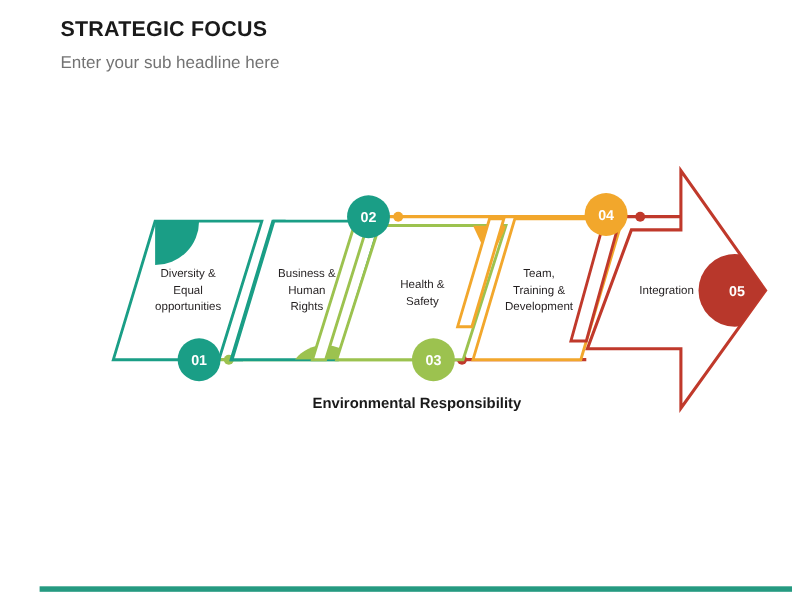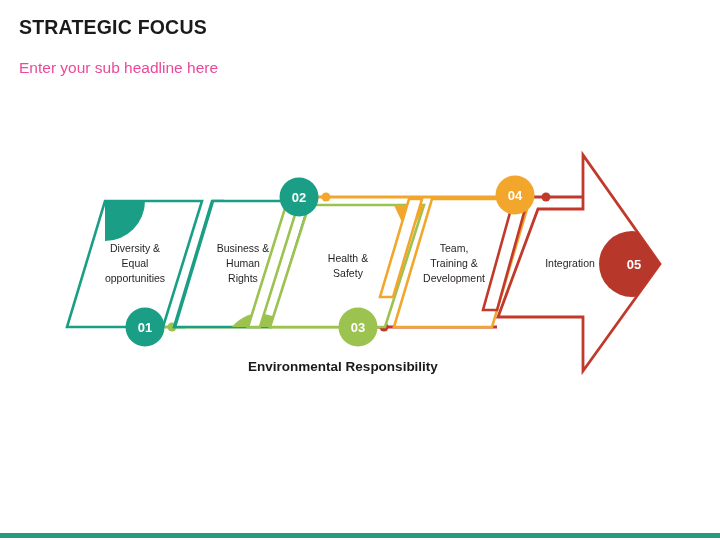--- a/index.html
+++ b/index.html
@@ -11,37 +11,38 @@
     height: 540px;
     background: #ffffff;
     font-family: "Liberation Sans", sans-serif;
     overflow: hidden;
     position: relative;
   }
   .slide {
     position: absolute;
     inset: 0;
     background: #ffffff;
+    margin-left: 36px;
   }
   .title {
     position: absolute;
     left: 19px;
     top: 16px;
     font-size: 19.5px;
     font-weight: bold;
     color: #1a1a1a;
     letter-spacing: 0.2px;
   }
   .subtitle {
     position: absolute;
     left: 19px;
-    top: 59px;
+    top: 49px;
     font-size: 15.5px;
     font-weight: normal;
-    color: #ec4899;
+    color: #737373;
     text-align: center;
   }
   .diagram {
     position: absolute;
     left: 0;
     top: 0;
     width: 720px;
     height: 540px;
   }
   .footer-bar {

